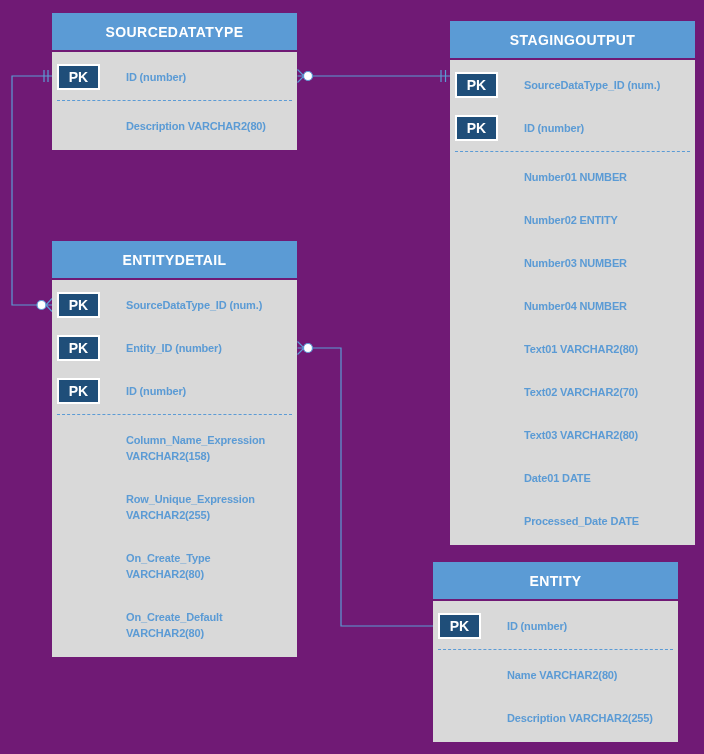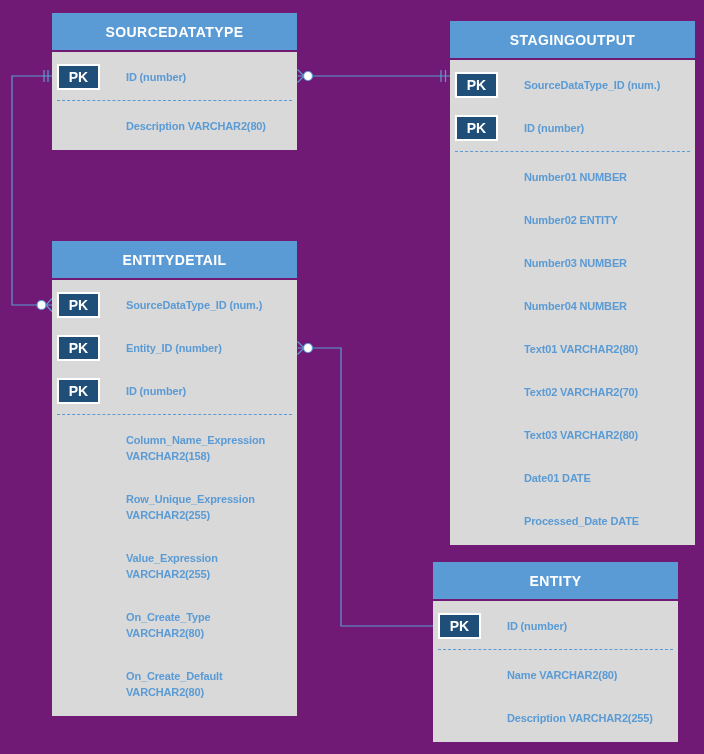--- a/index.html
+++ b/index.html
@@ -133,23 +133,20 @@
         <span class="ftext">ID (number)</span>
       </div>
       <div class="sep"></div>
       <div class="row wrap">
         <span class="ftext">Column_Name_Expression VARCHAR2(158)</span>
       </div>
       <div class="row wrap">
         <span class="ftext">Row_Unique_Expression VARCHAR2(255)</span>
       </div>
       <div class="row wrap">
-        <span class="ftext">Value_Expression VARCHAR2(255)</span>
-      </div>
-      <div class="row wrap">
         <span class="ftext">On_Create_Type VARCHAR2(80)</span>
       </div>
       <div class="row wrap">
         <span class="ftext">On_Create_Default VARCHAR2(80)</span>
       </div>
     </div>
   </div>
 
   <div class="er-table" style="left:433px; top:562px;">
     <div class="thead">ENTITY</div>

